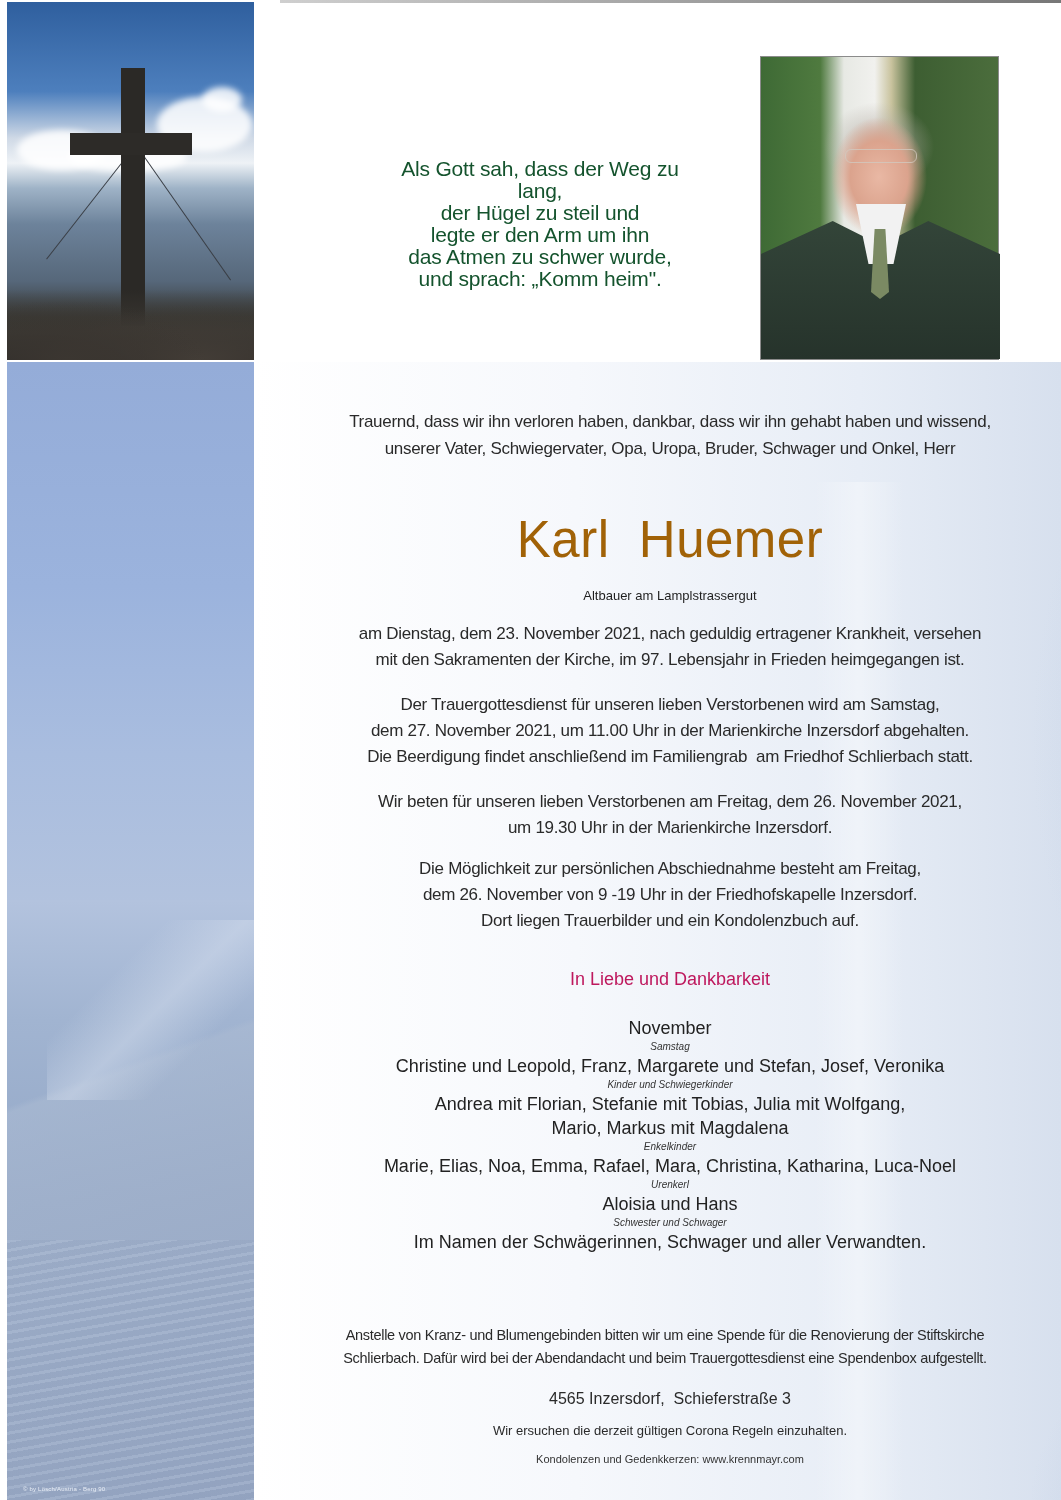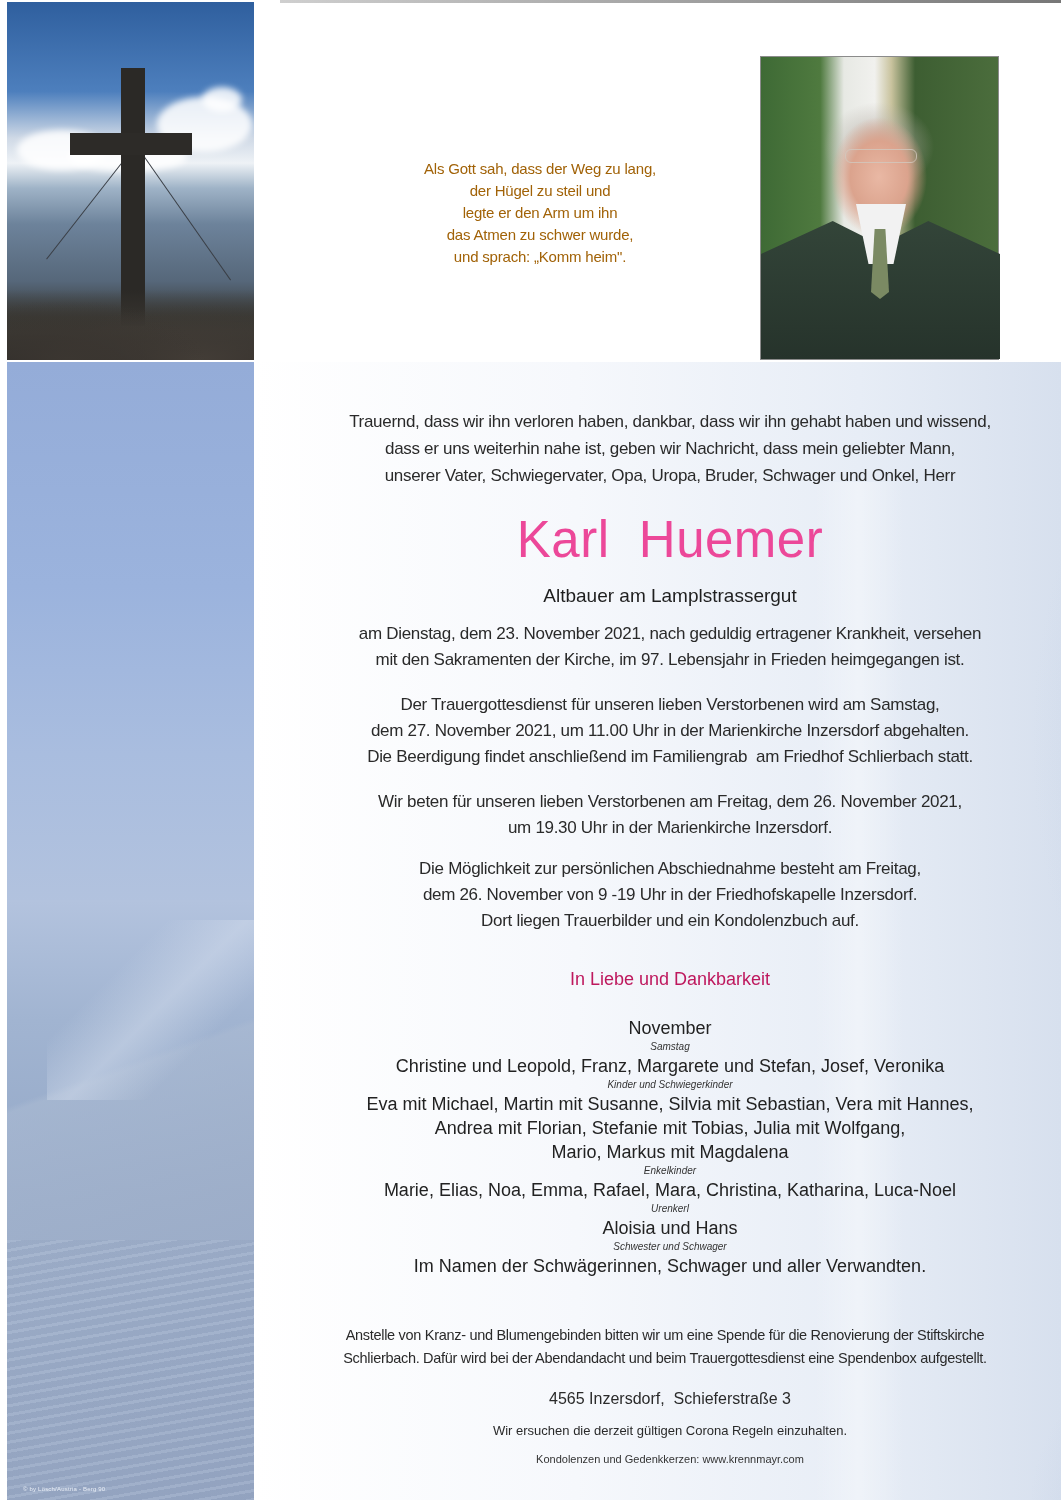--- a/index.html
+++ b/index.html
@@ -54,24 +54,24 @@
     .portrait .jacket { position: absolute; left: 0; bottom: 0; width: 239px; height: 150px;
       background: linear-gradient(to bottom, #34463a, #26332b); clip-path: polygon(0 30%, 30% 8%, 45% 20%, 55% 20%, 70% 8%, 100% 30%, 100% 100%, 0 100%); }
     .portrait .shirt { position: absolute; left: 95px; bottom: 95px; width: 50px; height: 60px; background: #f2f2f2;
       clip-path: polygon(0 0, 100% 0, 75% 100%, 25% 100%); }
     .portrait .tie { position: absolute; left: 110px; bottom: 60px; width: 18px; height: 70px; background: #7b8a63;
       clip-path: polygon(20% 0, 80% 0, 100% 90%, 50% 100%, 0 90%); }
     .portrait .glasses { position: absolute; left: 84px; top: 92px; width: 72px; height: 14px; border: 1px solid rgba(210,200,190,0.8); border-radius: 6px; }
 
     
     .centered { position: absolute; text-align: center; }
-    .poem { left: 380px; top: 158px; width: 320px; font-size: 15px; line-height: 22px; color: #a16207; letter-spacing: -0.2px; text-align: center; }
+    .poem { left: 380px; top: 158px; width: 320px; font-size: 21px; line-height: 22px; color: #14532d; letter-spacing: -0.2px; text-align: center; }
     .intro { left: 290px; top: 408px; width: 760px; font-size: 17px; line-height: 27px; color: #2a2a2a; letter-spacing: -0.3px; }
-    .name { left: 290px; top: 508px; width: 760px; font-size: 51px; line-height: 64px; color: #ec4899; letter-spacing: 0.5px; text-align: center; }
-    .title { left: 290px; top: 583px; width: 760px; font-size: 19px; line-height: 26px; color: #1f1f1f; }
+    .name { left: 290px; top: 508px; width: 760px; font-size: 51px; line-height: 64px; color: #a16207; letter-spacing: 0.5px; text-align: center; }
+    .title { left: 290px; top: 583px; width: 760px; font-size: 13px; line-height: 26px; color: #1f1f1f; }
     .para { left: 290px; width: 760px; font-size: 17px; line-height: 26px; color: #2a2a2a; letter-spacing: -0.3px; }
     .p1 { top: 621px; }
     .p2 { top: 692px; }
     .p3 { top: 789px; }
     .p4 { top: 856px; }
     .closing { left: 290px; top: 966px; width: 760px; font-size: 18px; line-height: 26px; color: #be185d; }
 
     .mourners { left: 290px; top: 1016px; width: 760px; }
     .mourner-name { font-size: 18px; line-height: 24px; color: #222; display: block; }
     .mourner-role { font-size: 10px; line-height: 14px; font-style: italic; color: #333; display: block; }
@@ -120,21 +120,20 @@
 <div class="centered poem">
   <div>Als Gott sah, dass der Weg zu lang,</div>
   <div>der Hügel zu steil und</div>
   <div>legte er den Arm um ihn</div>
   <div>das Atmen zu schwer wurde,</div>
   <div>und sprach: „Komm heim".</div>
 </div>
 
 <div class="centered intro">
   <div>Trauernd, dass wir ihn verloren haben, dankbar, dass wir ihn gehabt haben und wissend,</div>
-  <div>dass er uns weiterhin nahe ist,  geben wir Nachricht, dass mein geliebter Mann,</div>
   <div>unserer Vater, Schwiegervater, Opa, Uropa, Bruder, Schwager und Onkel, Herr</div>
 </div>
 
 <div class="centered name" style="white-space:pre;">Karl  Huemer</div>
 <div class="centered title">Altbauer am Lamplstrassergut</div>
 
 <div class="centered para p1">
   <div>am Dienstag, dem 23. November 2021, nach geduldig ertragener Krankheit, versehen</div>
   <div>mit den Sakramenten der Kirche, im 97. Lebensjahr in Frieden heimgegangen ist.</div>
 </div>
@@ -158,21 +157,20 @@
 <div class="centered mourners">
   <div>
     <span class="mourner-name">November</span>
     <span class="mourner-role">Samstag</span>
   </div>
   <div>
     <span class="mourner-name">Christine und Leopold, Franz, Margarete und Stefan, Josef, Veronika</span>
     <span class="mourner-role">Kinder und Schwiegerkinder</span>
   </div>
   <div>
-    <span class="mourner-name">Eva mit Michael, Martin mit Susanne, Silvia mit Sebastian, Vera mit Hannes,</span>
     <span class="mourner-name">Andrea mit Florian, Stefanie mit Tobias, Julia mit Wolfgang,</span>
     <span class="mourner-name">Mario, Markus mit Magdalena</span>
     <span class="mourner-role">Enkelkinder</span>
   </div>
   <div>
     <span class="mourner-name">Marie, Elias, Noa, Emma, Rafael, Mara, Christina, Katharina, Luca-Noel</span>
     <span class="mourner-role">Urenkerl</span>
   </div>
   <div>
     <span class="mourner-name">Aloisia und Hans</span>

